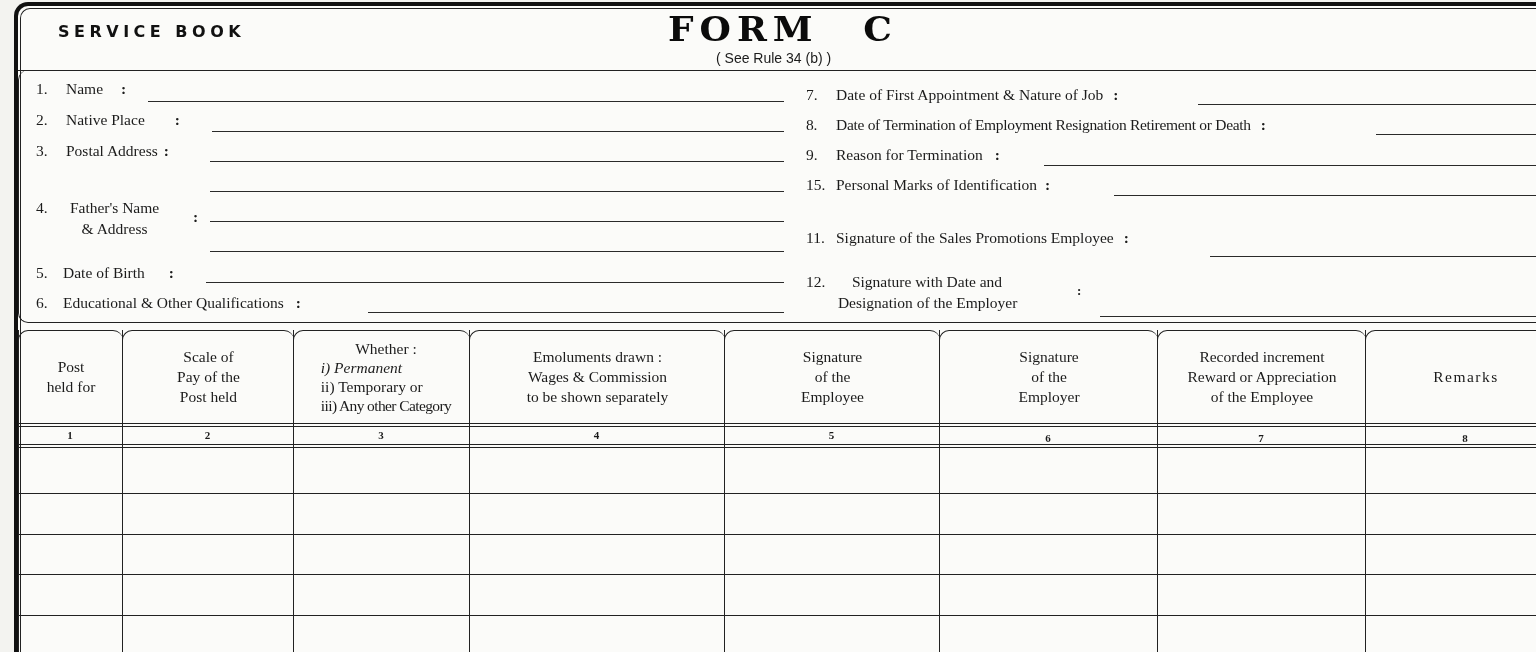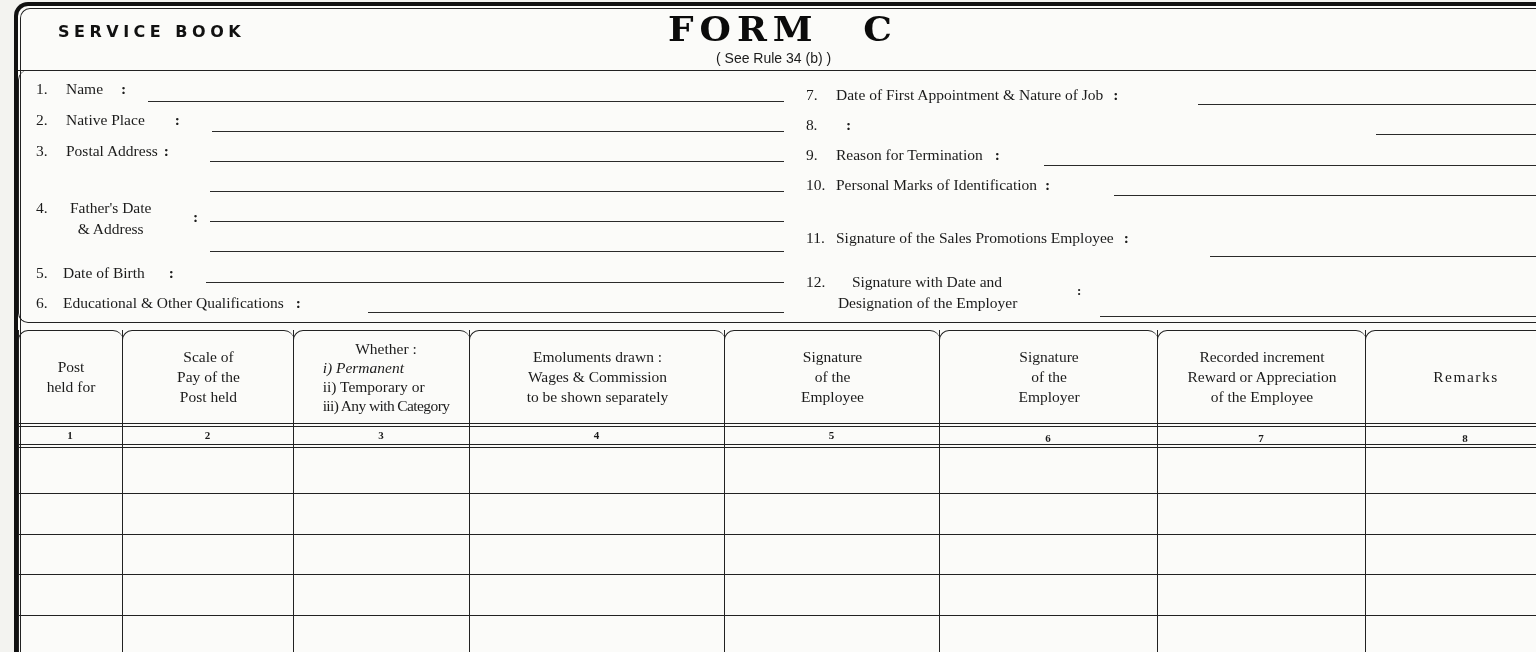--- a/index.html
+++ b/index.html
@@ -124,21 +124,21 @@
   <span class="num" style="width:30px;">3.</span>
   <span class="lbl">Postal Address</span>
   <span class="colon" style="margin-left:6px;">:</span>
 </div>
 <div class="uline field-input" style="left:210px; top:161px; width:574px;"></div>
 <div class="uline field-input" style="left:210px; top:191px; width:574px;"></div>
 
 <div class="field two-line" style="left:36px; top:197px; display:block;">
   <span class="num" style="width:30px; vertical-align:top;">4.</span>
   <span style="display:inline-block; text-align:center;">
-    <span class="lbl" style="display:block;">Father's Date</span>
+    <span class="lbl" style="display:block;">Father's Name</span>
     <span class="lbl" style="display:block;">&amp; Address</span>
   </span>
 </div>
 <div class="field" style="left:193px; top:208px;">
   <span class="colon" style="margin:0;">:</span>
 </div>
 <div class="uline field-input" style="left:210px; top:221px; width:574px;"></div>
 <div class="uline field-input" style="left:210px; top:251px; width:574px;"></div>
 
 <div class="field" style="left:36px; top:264px;">
@@ -157,33 +157,34 @@
 
 <div class="field" style="left:806px; top:86px;">
   <span class="num" style="width:30px;">7.</span>
   <span class="lbl">Date of First Appointment &amp; Nature of Job</span>
   <span class="colon" style="margin-left:10px;">:</span>
 </div>
 <div class="uline field-input" style="left:1198px; top:104px; width:340px;"></div>
 
 <div class="field" style="left:806px; top:116px; letter-spacing:-0.3px;">
   <span class="num" style="width:30px;">8.</span>
+  <span class="lbl">Date of Termination of Employment Resignation Retirement or Death</span>
   <span class="colon" style="margin-left:10px;">:</span>
 </div>
 <div class="uline field-input" style="left:1376px; top:134px; width:162px;"></div>
 
 <div class="field" style="left:806px; top:146px;">
   <span class="num" style="width:30px;">9.</span>
   <span class="lbl">Reason for Termination</span>
   <span class="colon" style="margin-left:12px;">:</span>
 </div>
 <div class="uline field-input" style="left:1044px; top:165px; width:494px;"></div>
 
 <div class="field" style="left:806px; top:176px;">
-  <span class="num" style="width:30px;">10.</span>
+  <span class="num" style="width:30px;">15.</span>
   <span class="lbl">Personal Marks of Identification</span>
   <span class="colon" style="margin-left:8px;">:</span>
 </div>
 <div class="uline field-input" style="left:1114px; top:195px; width:424px;"></div>
 
 <div class="field" style="left:806px; top:229px;">
   <span class="num" style="width:30px;">11.</span>
   <span class="lbl">Signature of the Sales Promotions Employee</span>
   <span class="colon" style="margin-left:10px;">:</span>
 </div>
@@ -214,21 +215,21 @@
     <div>
       <span class="title-line">Post</span>
       <span class="title-line">held for</span>
     </div>
   </div>
   <div class="hdr-cell" style="left:275px; width:176px; border-left:1.5px solid #222; line-height:19px;">
     <div style="text-align:left; padding-left:8px;">
       <span class="title-line">Whether :</span>
       <span style="display:block;font-style:italic;">i)  Permanent</span>
       <span style="display:block;">ii) Temporary or</span>
-      <span style="display:block; letter-spacing:-0.6px;">iii) Any with Category</span>
+      <span style="display:block; letter-spacing:-0.6px;">iii) Any other Category</span>
     </div>
   </div>
   <div class="hdr-cell" style="left:451px; width:255px; border-left:1.5px solid #222;">
     <div>
       <span class="title-line">Emoluments drawn :</span>
       <span class="title-line">Wages &amp; Commission</span>
       <span class="title-line">to be shown separately</span>
     </div>
   </div>
   <div class="hdr-cell" style="left:706px; width:215px; border-left:1.5px solid #222;">

